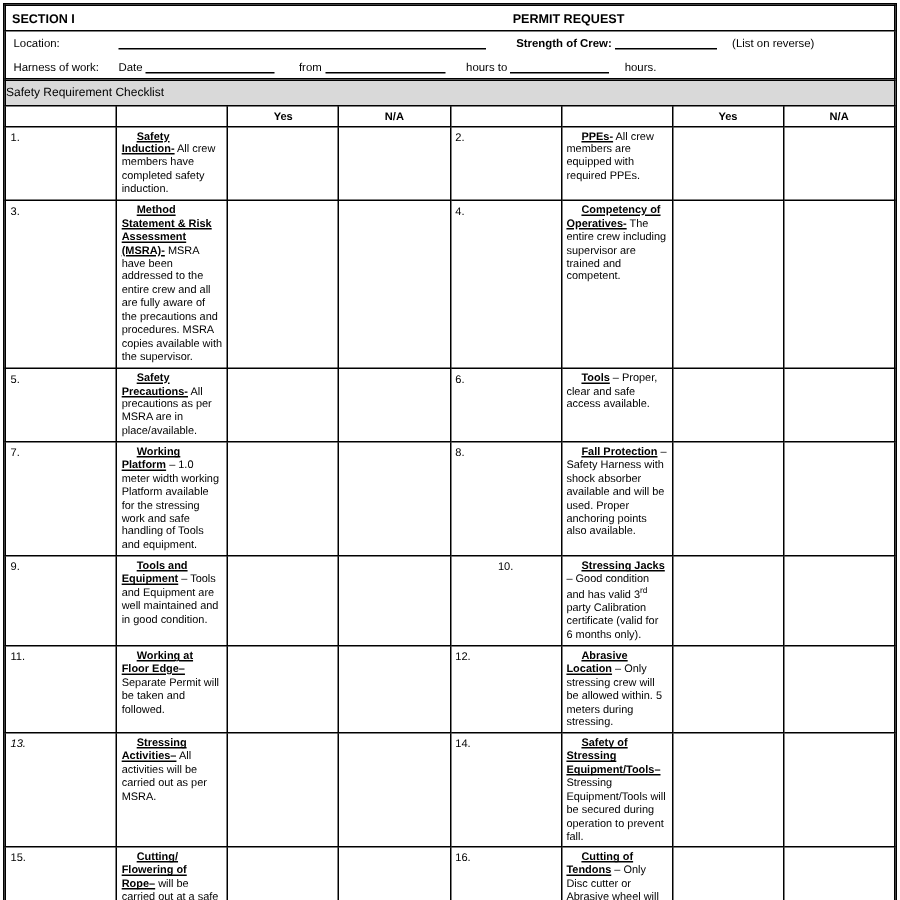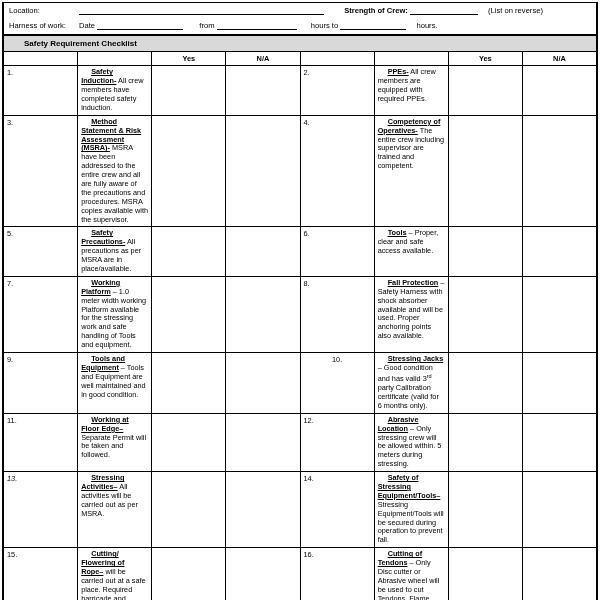--- a/index.html
+++ b/index.html
@@ -48,39 +48,47 @@
   .formbox {
     border: 1px solid #000;
     border-top: none;
   }
   .ul { text-decoration: underline; padding-left: 10px; }
   .num {
     text-align: left;
     padding-left: 3px;
   }
   .sectionbar td {
-    font-weight: bold;
+    font-weight: normal;
     font-size: 8px;
-    padding: 3px 20px;
+    padding: 3px 0;
   }
   .yn { text-align: center; font-weight: bold; font-size: 7.4px; }
   .itemcell { font-size: 7.3px; }
   .line {
     display: inline-block;
     border-bottom: 1px solid #000;
     height: 8px;
     vertical-align: -2px;
   }
   sup { font-size: 5.6px; vertical-align: super; }
 </style>
 </head>
 <body>
 
 <div class="page">
 
+  <table>
+    <tbody>
+        <tr class="hdr">
+      <td style="width:150px; border-right:none;">SECTION I</td>
+      <td class="center" style="border-left:none;">PERMIT REQUEST</td>
+    </tr>
+  </tbody>
+    </table>
 
   <div class="formbox">
     <table>
       <tbody>
       <tr class="formline">
         <td style="width:60px;">Location:</td>
         <td>
           <span class="line" style="width:245px;"></span>
           <span style="margin-left:18px;font-weight:bold;">Strength of Crew:</span>
           <span class="line" style="width:68px;"></span>

